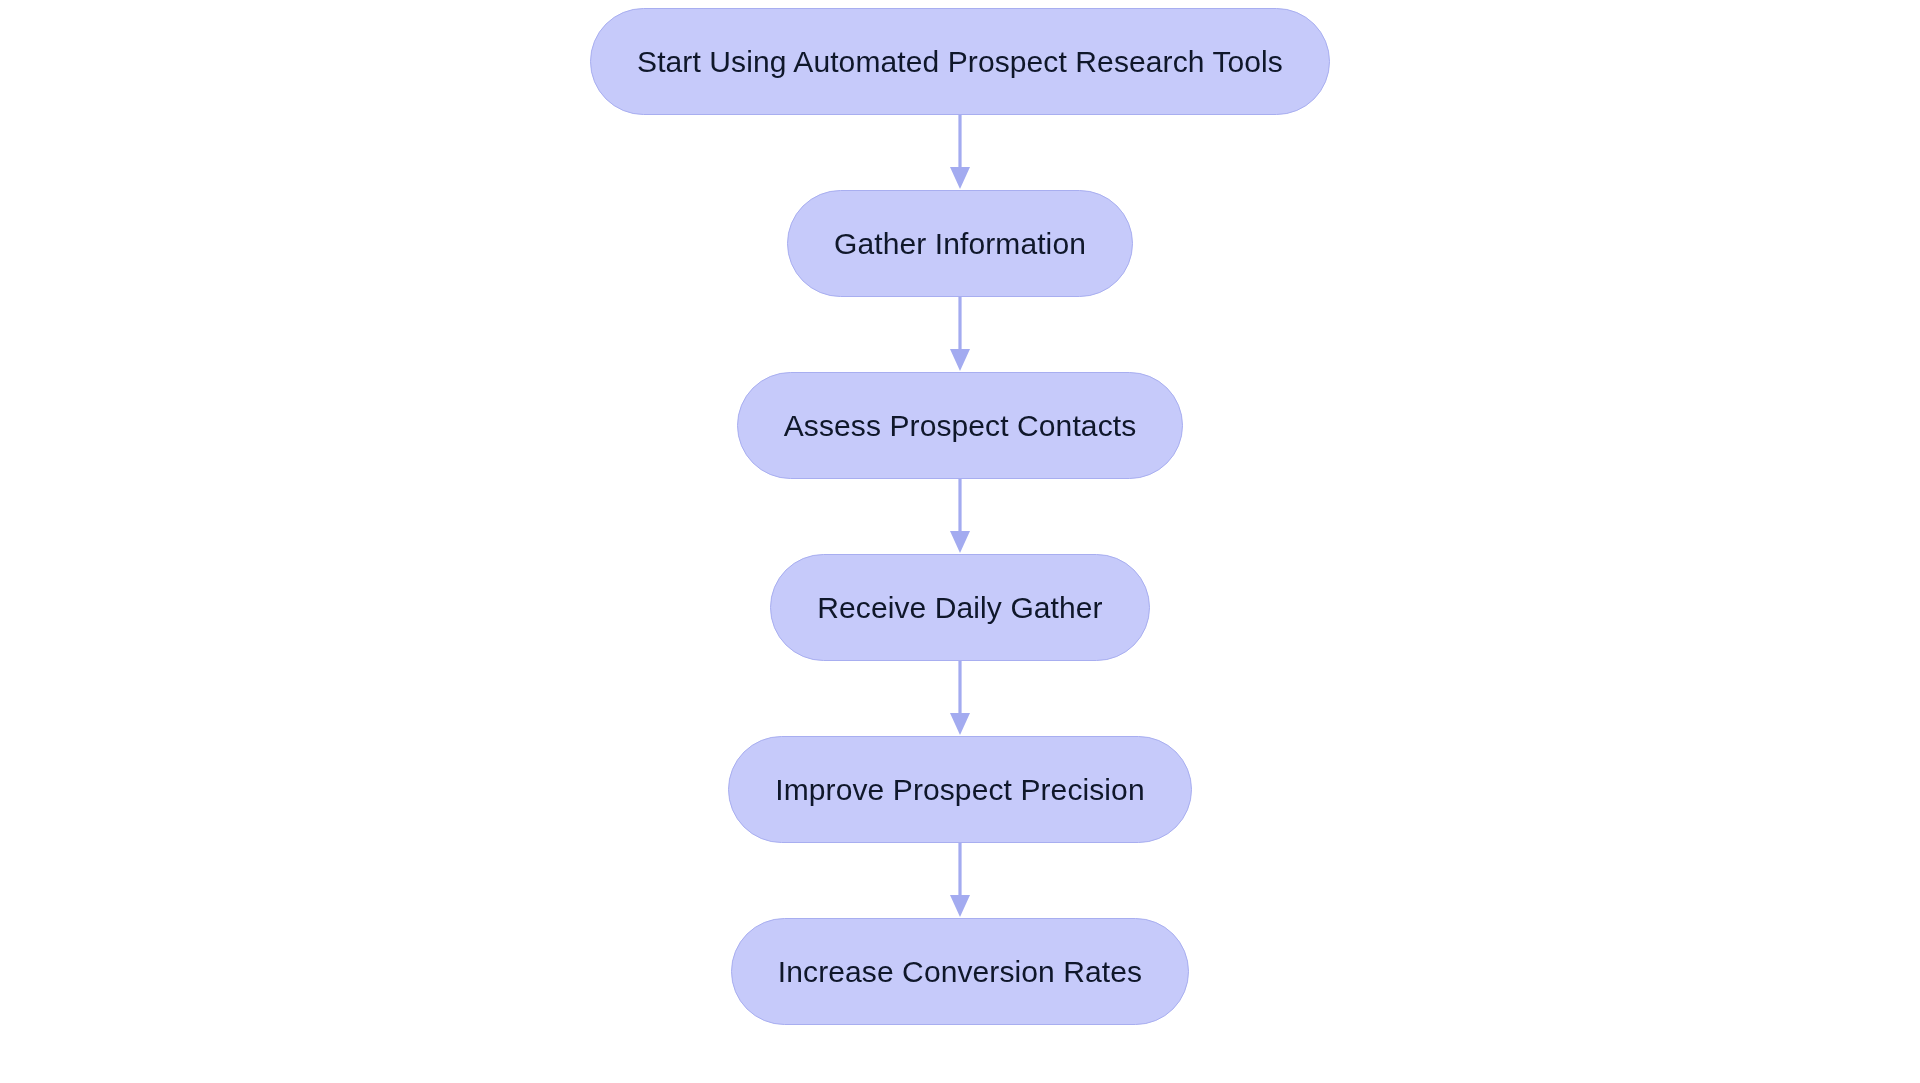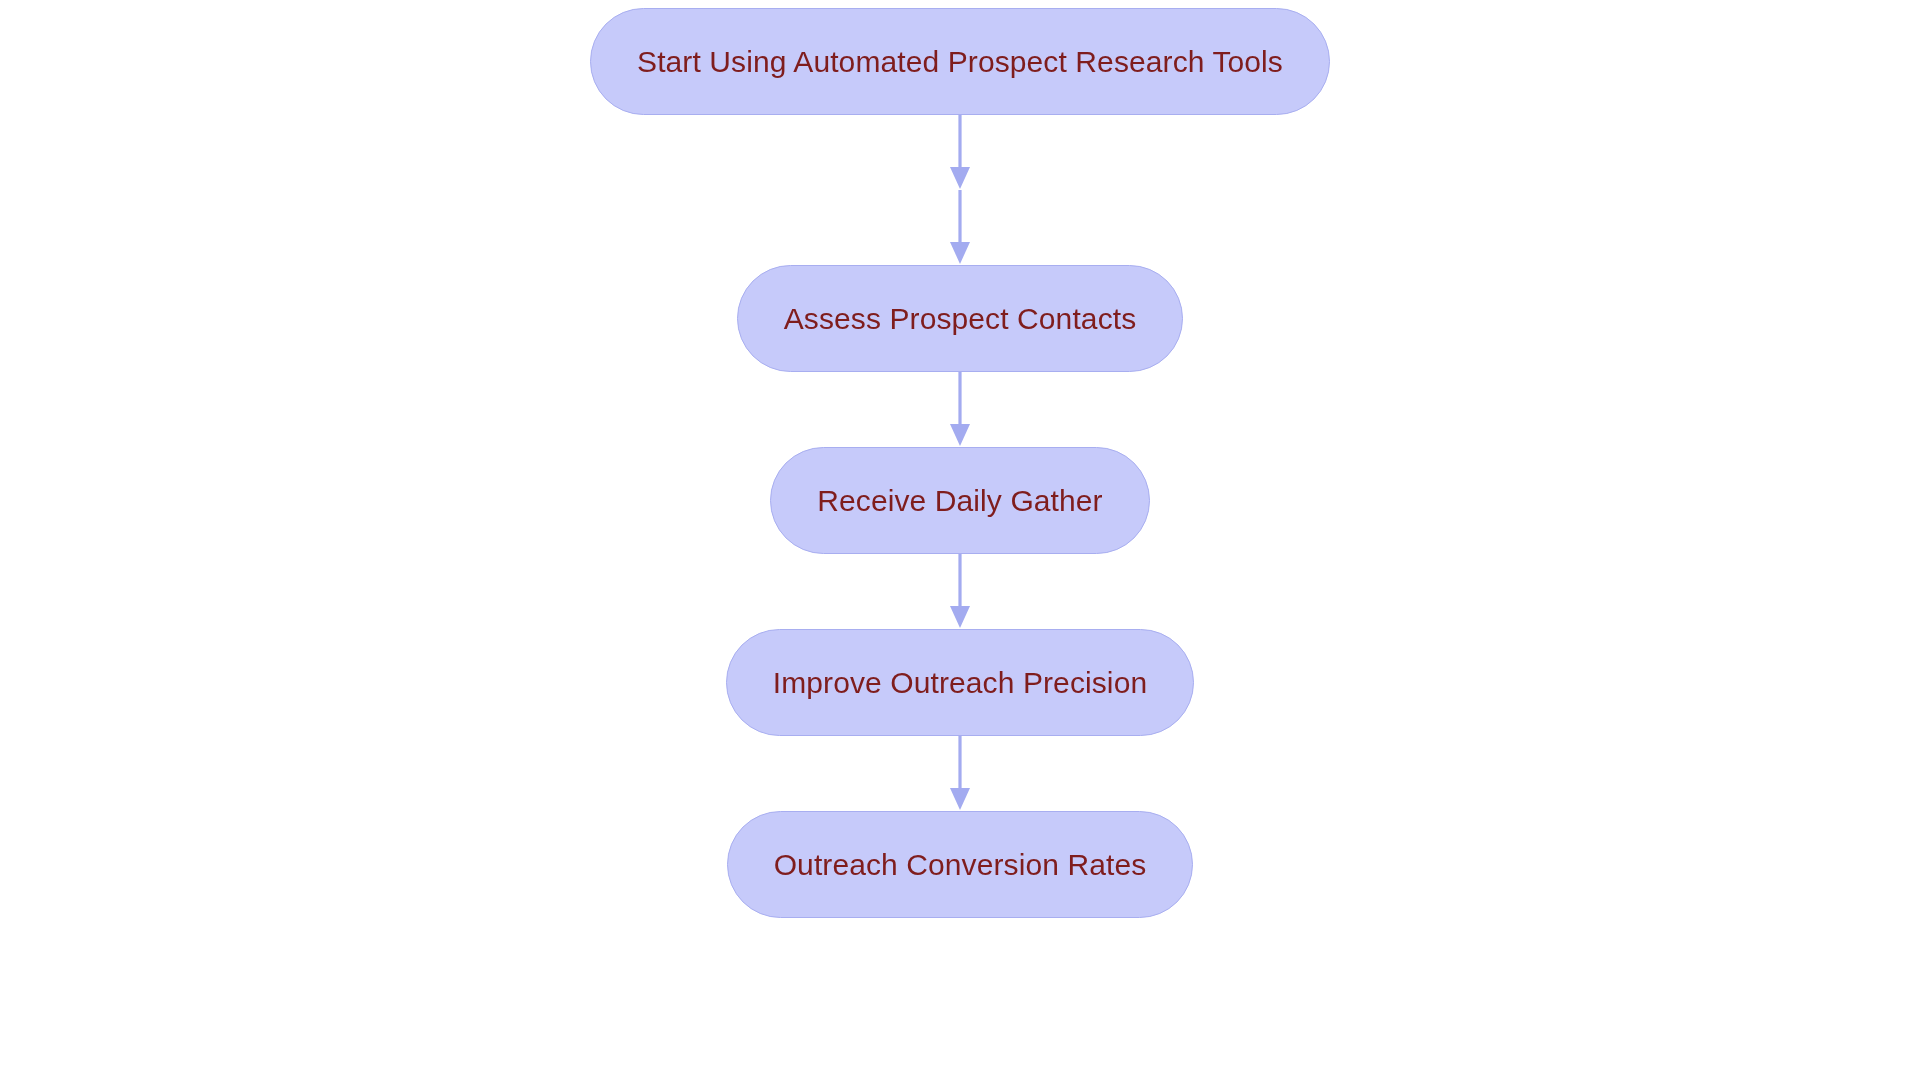--- a/index.html
+++ b/index.html
@@ -45,21 +45,21 @@
     justify-content: center;
     padding: 0 46px;
     flex: 0 0 auto;
   }
 
   .flow-node-label {
     font-family: "Liberation Sans", sans-serif;
     font-size: 30px;
     font-weight: 400;
     line-height: 1;
-    color: #7f1d1d;
+    color: #0f172a;
     white-space: nowrap;
     letter-spacing: 0.1px;
   }
 
   
   .flow-connector {
     flex: 0 0 auto;
     width: 24px;
     height: 75px;
     display: block;
@@ -85,20 +85,23 @@
 
     <div class="flow-node">
       <span class="flow-node-label">Start Using Automated Prospect Research Tools</span>
     </div>
 
     <svg class="flow-connector" viewBox="0 0 24 75">
       <line class="connector-line" x1="12" y1="0" x2="12" y2="54"></line>
       <polygon class="connector-head" points="2,52 22,52 12,74"></polygon>
     </svg>
 
+    <div class="flow-node">
+      <span class="flow-node-label">Gather Information</span>
+    </div>
 
     <svg class="flow-connector" viewBox="0 0 24 75">
       <line class="connector-line" x1="12" y1="0" x2="12" y2="54"></line>
       <polygon class="connector-head" points="2,52 22,52 12,74"></polygon>
     </svg>
 
     <div class="flow-node">
       <span class="flow-node-label">Assess Prospect Contacts</span>
     </div>
 
@@ -110,26 +113,26 @@
     <div class="flow-node">
       <span class="flow-node-label">Receive Daily Gather</span>
     </div>
 
     <svg class="flow-connector" viewBox="0 0 24 75">
       <line class="connector-line" x1="12" y1="0" x2="12" y2="54"></line>
       <polygon class="connector-head" points="2,52 22,52 12,74"></polygon>
     </svg>
 
     <div class="flow-node">
-      <span class="flow-node-label">Improve Outreach Precision</span>
+      <span class="flow-node-label">Improve Prospect Precision</span>
     </div>
 
     <svg class="flow-connector" viewBox="0 0 24 75">
       <line class="connector-line" x1="12" y1="0" x2="12" y2="54"></line>
       <polygon class="connector-head" points="2,52 22,52 12,74"></polygon>
     </svg>
 
     <div class="flow-node">
-      <span class="flow-node-label">Outreach Conversion Rates</span>
+      <span class="flow-node-label">Increase Conversion Rates</span>
     </div>
 
   </div>
 </div>
 
 </body></html>

